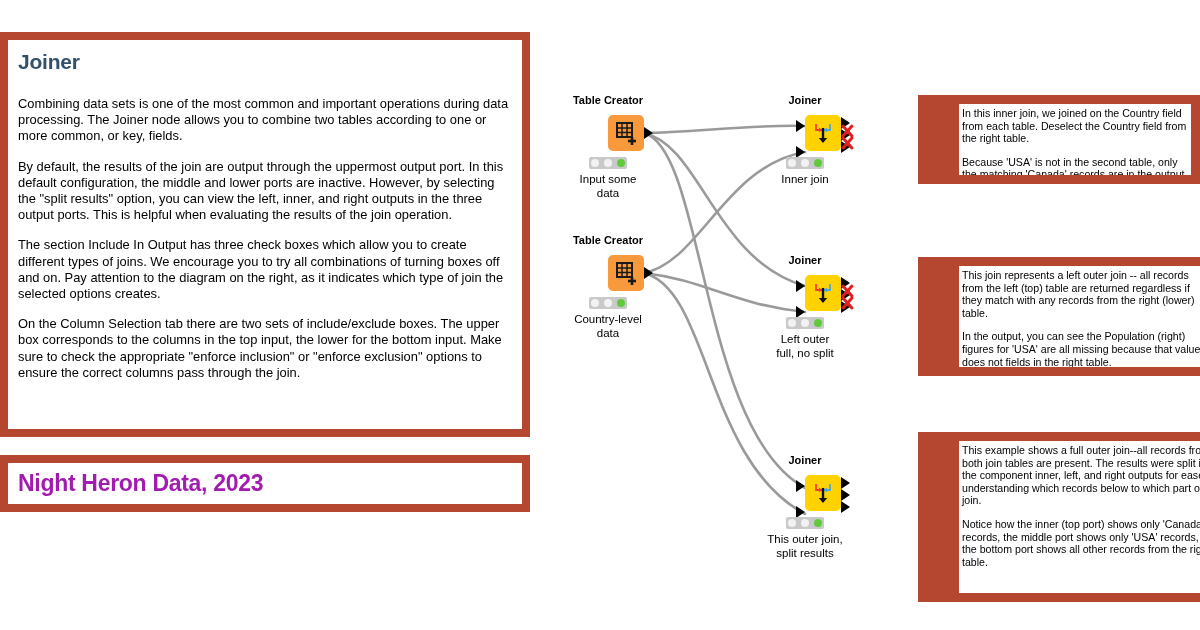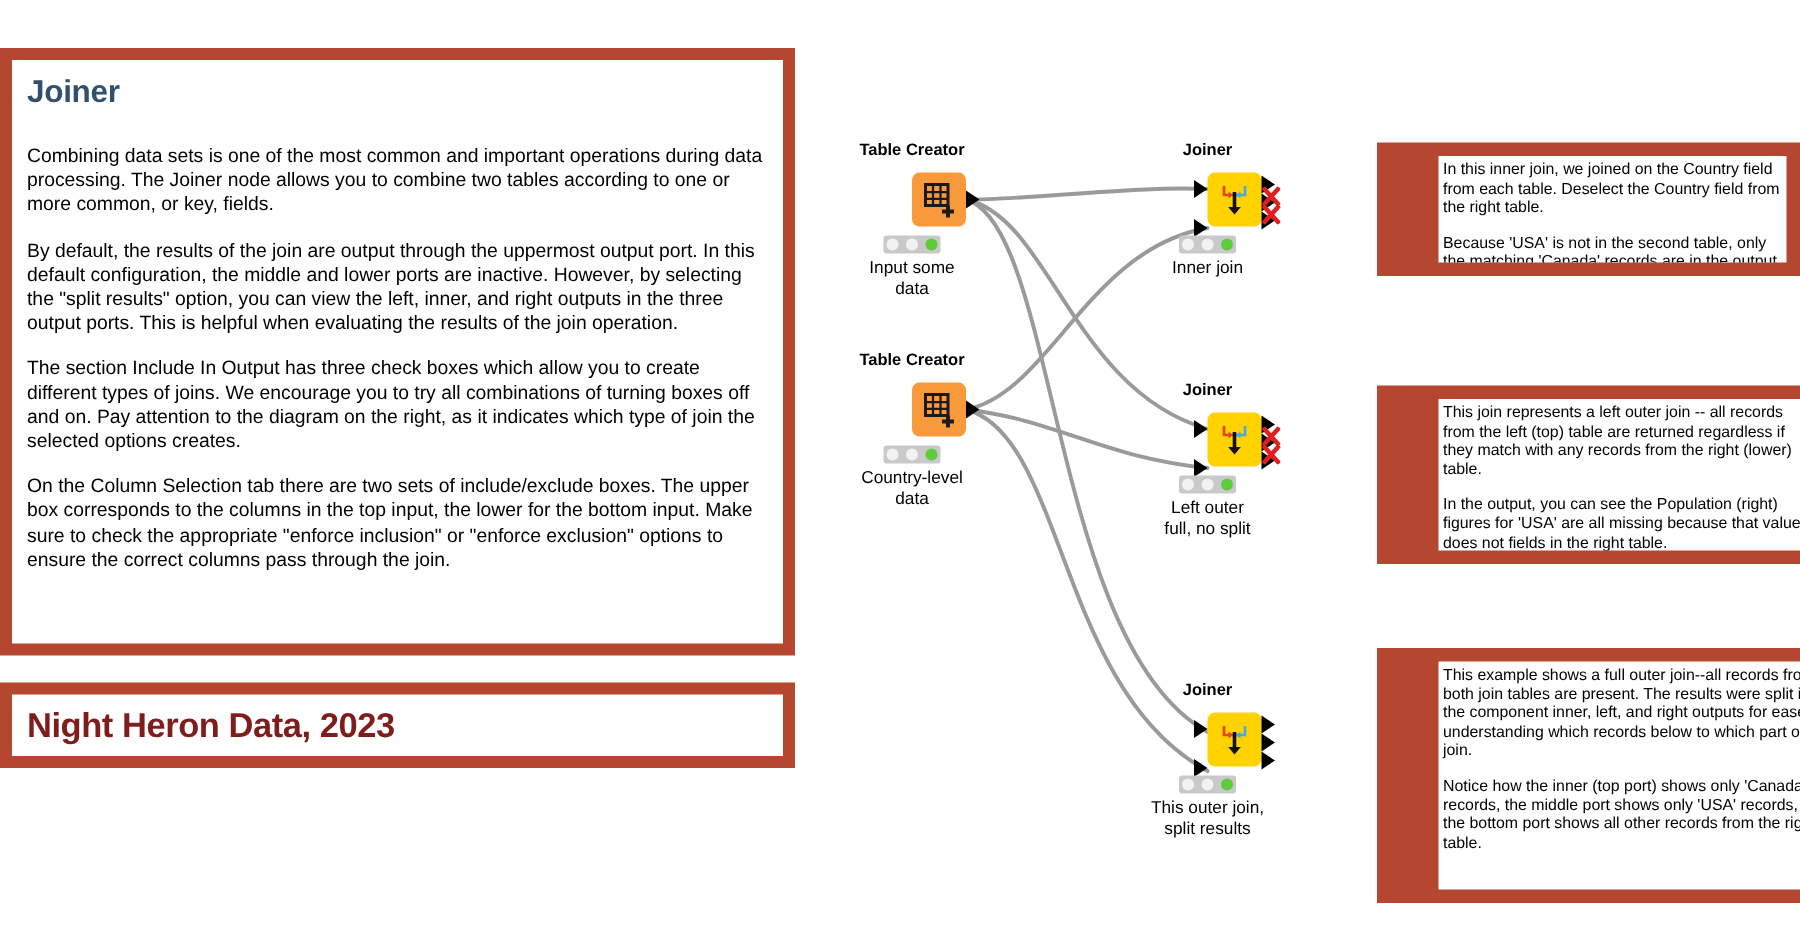--- a/index.html
+++ b/index.html
@@ -38,21 +38,21 @@
     color:#000000;
     font-size:12.9px;
     line-height:16.2px;
     margin:0 0 14px 0;
   }
 
   
   #title-panel{ left:0px; top:455px; width:530px; height:57px; }
   #title-panel > .inner{ left:8px; top:8px; right:8px; bottom:8px; padding:0 10px; display:flex; align-items:center;}
   .big-title{
-    color:#7f1d1d;
+    color:#a21caf;
     font-size:23px;
     font-weight:bold;
     letter-spacing:-0.3px;
   }
 
   
   #note-1{ left:918px; top:95px; width:282px; height:89px; }
   #note-2{ left:918px; top:257px; width:304px; height:119px; }
   #note-3{ left:918px; top:432px; width:315px; height:170px; }
   .anno.note > .inner{ left:9px; top:9px; right:9px; bottom:9px; padding:3px 3px 0 3px;margin-left:32px;}

